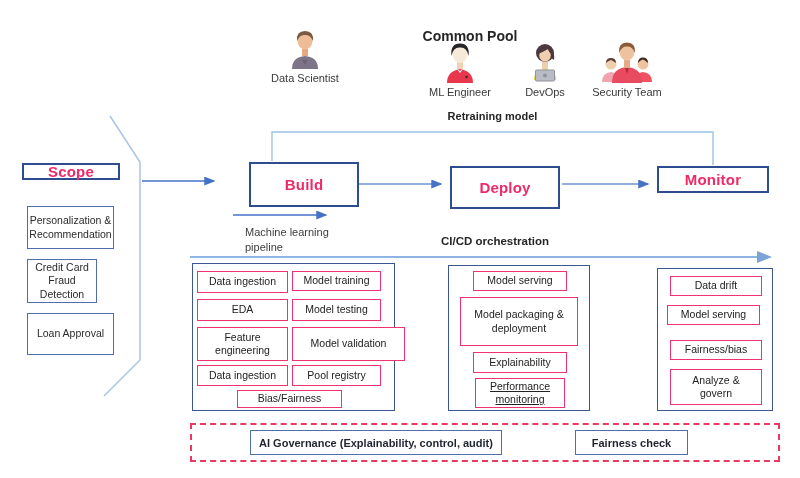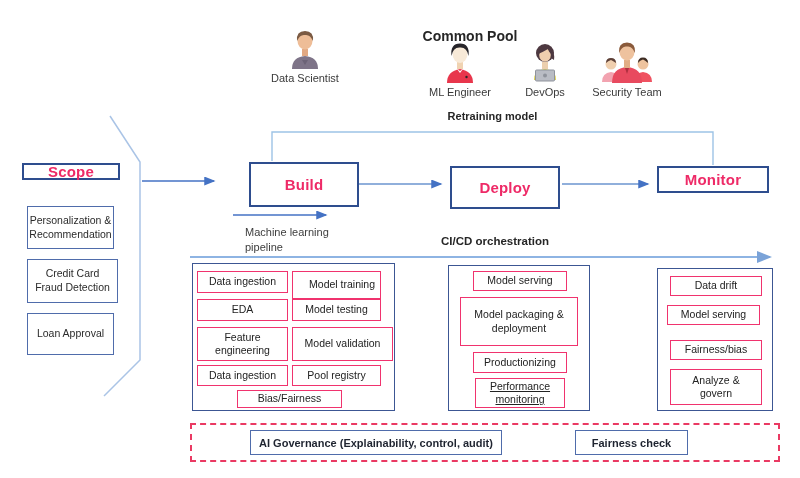--- a/index.html
+++ b/index.html
@@ -110,21 +110,21 @@
   </div>
 
   <div class="bold-label" style="left:420px;top:110px;width:145px;font-size:11px;">Retraining model</div>
 
   <div class="box stage-box" style="left:22px;top:163px;width:98px;height:17px;">
     <span>Scope</span>
   </div>
   <div class="box sub-box" style="left:27px;top:206px;width:87px;height:43px;">
     <span>Personalization &amp; Recommendation</span>
   </div>
-  <div class="box sub-box" style="left:27px;top:259px;width:91px;height:44px;align-items:center;">
+  <div class="box sub-box" style="left:27px;top:259px;width:70px;height:44px;align-items:center;">
     <span>Credit Card Fraud Detection</span>
   </div>
   <div class="box sub-box" style="left:27px;top:313px;width:87px;height:42px;">
     <span>Loan Approval</span>
   </div>
 
   <div class="box stage-box" style="left:225px;top:162px;width:110px;height:45px;margin-left:24px;">
     <span>Build</span>
   </div>
   <div class="box stage-box" style="left:450px;top:166px;width:110px;height:43px;">
@@ -135,54 +135,54 @@
   </div>
 
   <div class="plain-label" style="left:245px;top:225px;width:115px;font-size:11px;line-height:1.35;">Machine learning pipeline</div>
 
   <div class="bold-label" style="left:415px;top:235px;width:160px;font-size:11.5px;">CI/CD orchestration</div>
 
   <div class="group-box" style="left:192px;top:263px;width:203px;height:148px;"></div>
   <div class="box task" style="left:197px;top:271px;width:91px;height:22px;">
       <span>Data ingestion</span>
     </div>
-  <div class="box task" style="left:292px;top:271px;width:89px;height:28px;justify-content:flex-end;">
+  <div class="box task" style="left:292px;top:271px;width:89px;height:20px;">
       <span>Model training</span>
     </div>
   <div class="box task" style="left:197px;top:299px;width:91px;height:22px;">
       <span>EDA</span>
     </div>
   <div class="box task" style="left:292px;top:299px;width:89px;height:22px;">
       <span>Model testing</span>
     </div>
   <div class="box task" style="left:197px;top:327px;width:91px;height:34px;">
       <span>Feature engineering</span>
     </div>
-  <div class="box task" style="left:292px;top:327px;width:101px;height:34px;">
+  <div class="box task" style="left:292px;top:327px;width:113px;height:34px;">
       <span>Model validation</span>
     </div>
   <div class="box task" style="left:197px;top:365px;width:91px;height:21px;">
       <span>Data ingestion</span>
     </div>
   <div class="box task" style="left:292px;top:365px;width:89px;height:21px;">
       <span>Pool registry</span>
     </div>
   <div class="box task" style="left:237px;top:390px;width:105px;height:18px;">
       <span>Bias/Fairness</span>
     </div>
 
   <div class="group-box" style="left:448px;top:265px;width:142px;height:146px;"></div>
   <div class="box task" style="left:473px;top:271px;width:94px;height:20px;">
       <span>Model serving</span>
     </div>
   <div class="box task" style="left:460px;top:297px;width:118px;height:49px;">
       <span>Model packaging &amp; deployment</span>
     </div>
   <div class="box task" style="left:473px;top:352px;width:94px;height:21px;">
-      <span>Productionizing</span>
+      <span>Explainability</span>
     </div>
   <div class="box task" style="left:475px;top:378px;width:90px;height:30px;text-decoration:underline;">
       <span>Performance monitoring</span>
     </div>
 
   <div class="group-box" style="left:657px;top:268px;width:116px;height:143px;"></div>
   <div class="box task" style="left:670px;top:276px;width:92px;height:20px;">
       <span>Data drift</span>
     </div>
   <div class="box task" style="left:667px;top:305px;width:93px;height:20px;">

